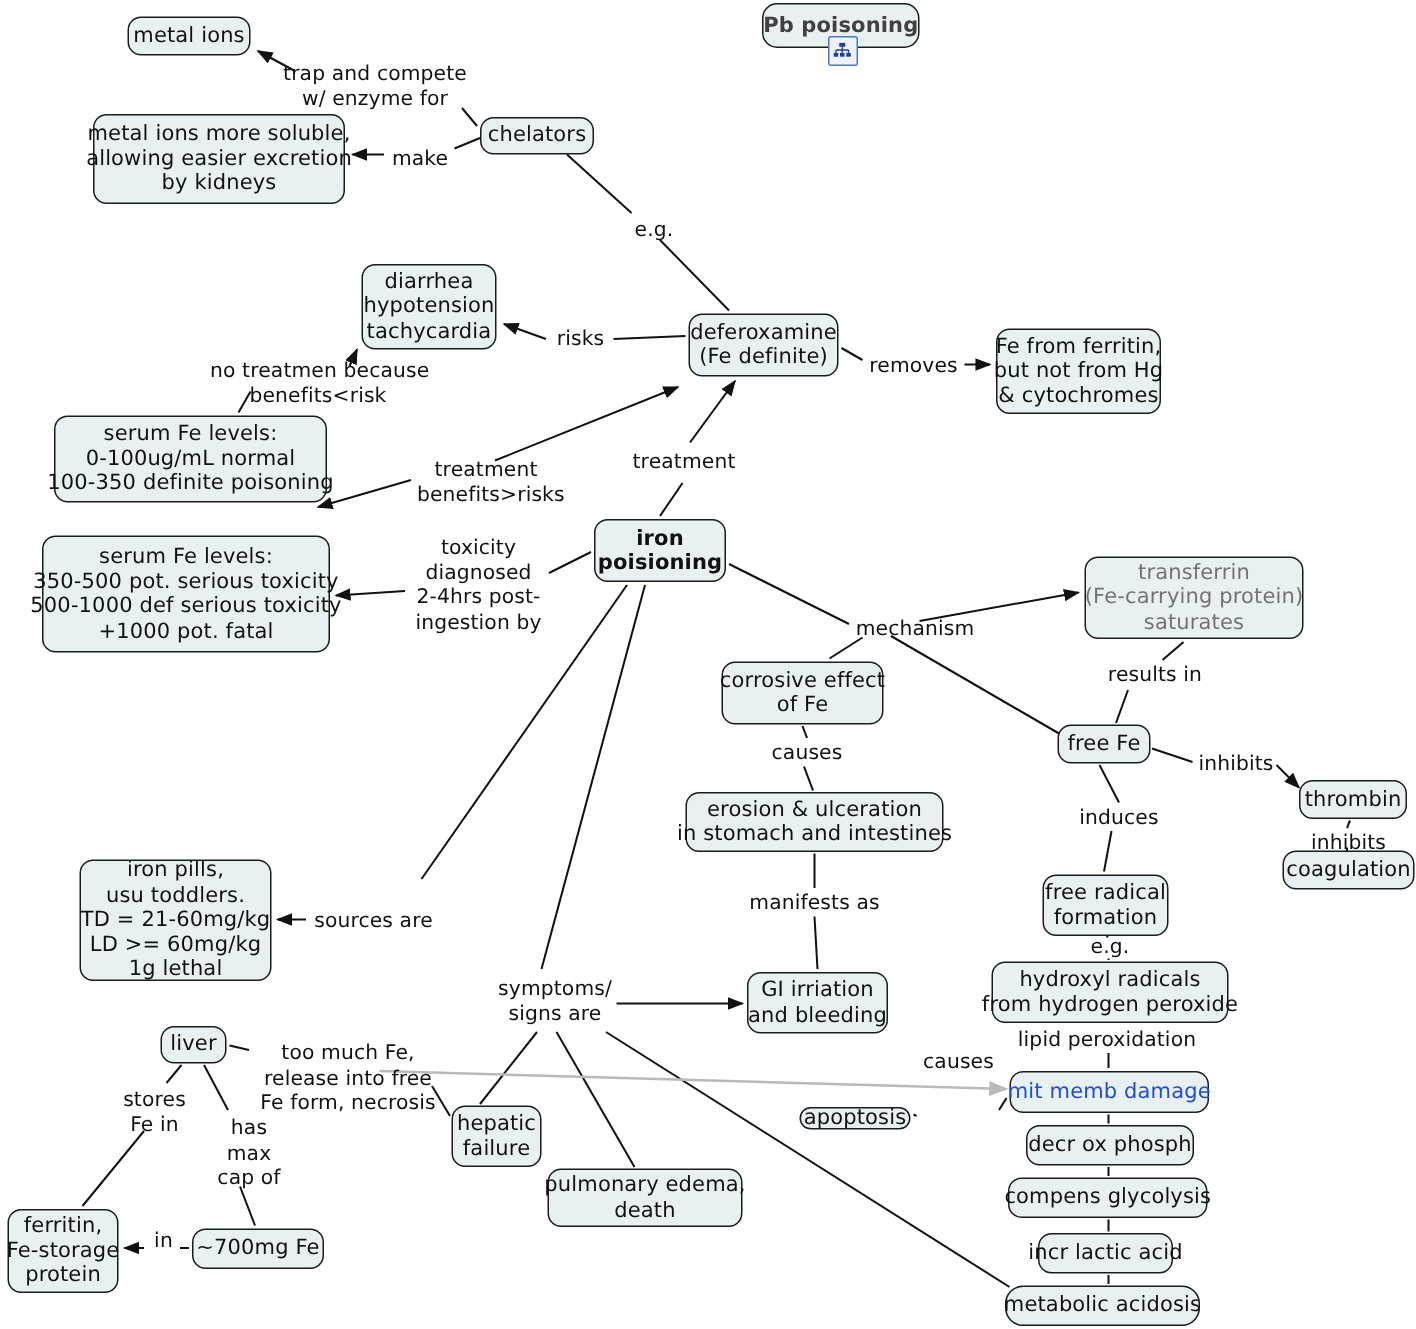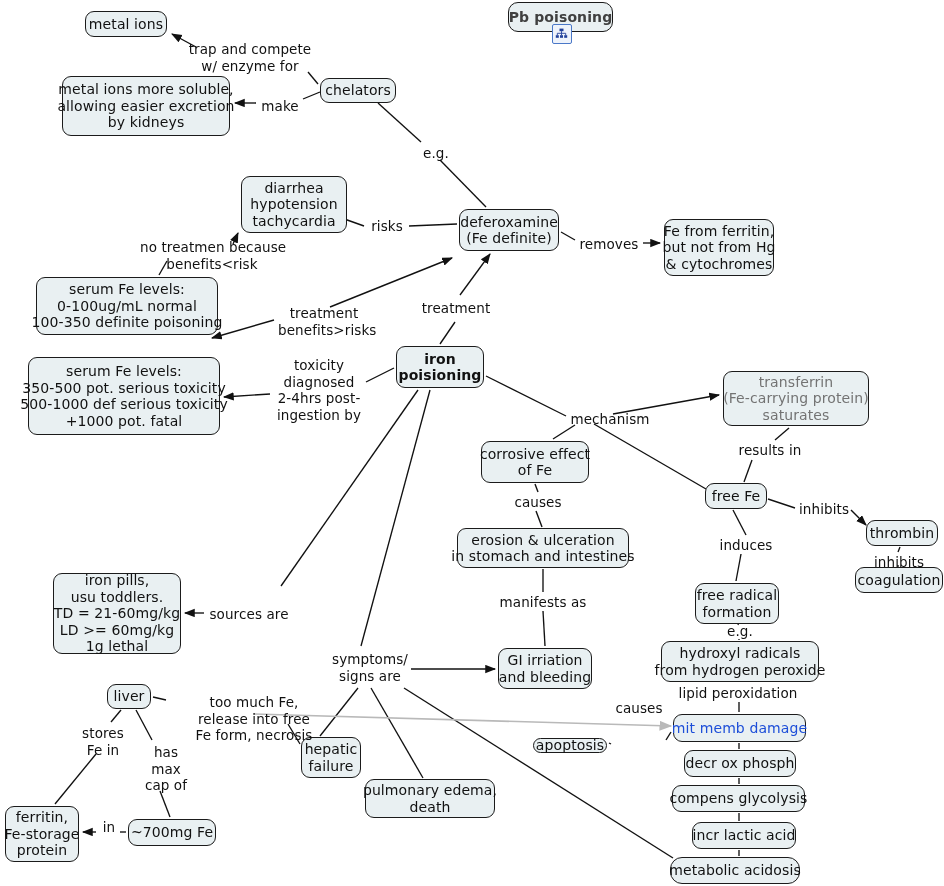--- a/index.html
+++ b/index.html
@@ -135,21 +135,21 @@
           <rect x="0.8" y="7.2" width="3" height="2.6" fill="#21409a"></rect>
           <rect x="5" y="7.2" width="3" height="2.6" fill="#21409a"></rect>
           <rect x="9.2" y="7.2" width="3" height="2.6" fill="#21409a"></rect>
         </svg>
       </div>
       <div class="node" style="left: 85px; top: 11px; width: 82px; height: 26px; background: rgb(233, 240, 242); border-color: rgb(27, 27, 27); color: rgb(17, 17, 17);">metal ions</div>
       <div class="node" style="left: 62px; top: 76px; width: 168px; height: 60px; background: rgb(233, 240, 242); border-color: rgb(27, 27, 27); color: rgb(17, 17, 17);">metal ions more soluble,
 allowing easier excretion
 by kidneys</div>
       <div class="node" style="left: 320px; top: 78px; width: 76px; height: 25px; background: rgb(233, 240, 242); border-color: rgb(27, 27, 27); color: rgb(17, 17, 17);">chelators</div>
-      <div class="node" style="left: 241px; top: 176px; width: 106px; height: 57px; background: rgb(233, 240, 242); border-color: rgb(27, 27, 27); color: rgb(17, 17, 17);">diarrhea
+      <div class="node" style="left: 241px; top: 176px; width: 90px; height: 57px; background: rgb(233, 240, 242); border-color: rgb(27, 27, 27); color: rgb(17, 17, 17);">diarrhea
 hypotension
 tachycardia</div>
       <div class="node" style="left: 459px; top: 209px; width: 100px; height: 42px; background: rgb(233, 240, 242); border-color: rgb(27, 27, 27); color: rgb(17, 17, 17);">deferoxamine
 (Fe definite)</div>
       <div class="node" style="left: 664px; top: 219px; width: 110px; height: 57px; background: rgb(233, 240, 242); border-color: rgb(27, 27, 27); color: rgb(17, 17, 17);">Fe from ferritin,
 but not from Hg
 &amp; cytochromes</div>
       <div class="node" style="left: 36px; top: 277px; width: 182px; height: 58px; background: rgb(233, 240, 242); border-color: rgb(27, 27, 27); color: rgb(17, 17, 17);">serum Fe levels:
 0-100ug/mL normal
 100-350 definite poisoning</div>
@@ -186,21 +186,21 @@
 failure</div>
       <div class="node" style="left: 533px; top: 738px; width: 74px; height: 15px; background: rgb(233, 240, 242); border-color: rgb(27, 27, 27); color: rgb(17, 17, 17);">apoptosis</div>
       <div class="node" style="left: 684px; top: 750px; width: 112px; height: 27px; background: rgb(233, 240, 242); border-color: rgb(27, 27, 27); color: rgb(17, 17, 17);">decr ox phosph</div>
       <div class="node" style="left: 365px; top: 779px; width: 130px; height: 39px; background: rgb(233, 240, 242); border-color: rgb(27, 27, 27); color: rgb(17, 17, 17);">pulmonary edema,
 death</div>
       <div class="node" style="left: 672px; top: 785px; width: 133px; height: 27px; background: rgb(233, 240, 242); border-color: rgb(27, 27, 27); color: rgb(17, 17, 17);">compens glycolysis</div>
       <div class="node" style="left: 5px; top: 806px; width: 74px; height: 56px; background: rgb(233, 240, 242); border-color: rgb(27, 27, 27); color: rgb(17, 17, 17);">ferritin,
 Fe-storage
 protein</div>
       <div class="node" style="left: 128px; top: 819px; width: 88px; height: 27px; background: rgb(233, 240, 242); border-color: rgb(27, 27, 27); color: rgb(17, 17, 17);">~700mg Fe</div>
-      <div class="node" style="left: 692px; top: 822px; width: 104px; height: 27px; background: rgb(233, 240, 242); border-color: rgb(27, 27, 27); color: rgb(17, 17, 17);">incr lactic acid</div>
+      <div class="node" style="left: 692px; top: 822px; width: 90px; height: 27px; background: rgb(233, 240, 242); border-color: rgb(27, 27, 27); color: rgb(17, 17, 17);">incr lactic acid</div>
       <div class="node" style="left: 670px; top: 857px; width: 130px; height: 27px; background: rgb(233, 240, 242); border-color: rgb(27, 27, 27); color: rgb(17, 17, 17); border-radius: 12px;">metabolic acidosis</div>
     </div>
   <div id="label-group">
       <div class="linklabel" style="left: 185px; top: 41px; width: 130px; text-align: center; color: rgb(17, 17, 17);">trap and compete
 w/ enzyme for</div>
       <div class="linklabel" style="left: 259px; top: 98px; width: 42px; text-align: center; color: rgb(17, 17, 17);">make</div>
       <div class="linklabel" style="left: 420px; top: 145px; width: 32px; text-align: center; color: rgb(17, 17, 17);">e.g.</div>
       <div class="linklabel" style="left: 368px; top: 218px; width: 38px; text-align: center; color: rgb(17, 17, 17);">risks</div>
       <div class="linklabel" style="left: 578px; top: 236px; width: 62px; text-align: center; color: rgb(17, 17, 17);">removes</div>
       <div class="linklabel" style="left: 140px; top: 239px; width: 144px; text-align: center; color: rgb(17, 17, 17);">no treatmen because
@@ -217,21 +217,21 @@
       <div class="linklabel" style="left: 512px; top: 494px; width: 52px; text-align: center; color: rgb(17, 17, 17);">causes</div>
       <div class="linklabel" style="left: 798px; top: 501px; width: 52px; text-align: center; color: rgb(17, 17, 17);">inhibits</div>
       <div class="linklabel" style="left: 718px; top: 537px; width: 56px; text-align: center; color: rgb(17, 17, 17);">induces</div>
       <div class="linklabel" style="left: 873px; top: 554px; width: 52px; text-align: center; color: rgb(17, 17, 17);">inhibits</div>
       <div class="linklabel" style="left: 497px; top: 594px; width: 92px; text-align: center; color: rgb(17, 17, 17);">manifests as</div>
       <div class="linklabel" style="left: 208px; top: 606px; width: 82px; text-align: center; color: rgb(17, 17, 17);">sources are</div>
       <div class="linklabel" style="left: 724px; top: 623px; width: 32px; text-align: center; color: rgb(17, 17, 17);">e.g.</div>
       <div class="linklabel" style="left: 331px; top: 651px; width: 78px; text-align: center; color: rgb(17, 17, 17);">symptoms/
 signs are</div>
       <div class="linklabel" style="left: 677px; top: 685px; width: 122px; text-align: center; color: rgb(17, 17, 17);">lipid peroxidation</div>
-      <div class="linklabel" style="left: 173px; top: 694px; width: 118px; text-align: center; color: rgb(17, 17, 17); margin-left: 22px;">too much Fe,
+      <div class="linklabel" style="left: 173px; top: 694px; width: 118px; text-align: center; color: rgb(17, 17, 17);">too much Fe,
 release into free
 Fe form, necrosis</div>
       <div class="linklabel" style="left: 613px; top: 700px; width: 52px; text-align: center; color: rgb(17, 17, 17);">causes</div>
       <div class="linklabel" style="left: 80px; top: 725px; width: 46px; text-align: center; color: rgb(17, 17, 17);">stores
 Fe in</div>
       <div class="linklabel" style="left: 143px; top: 744px; width: 46px; text-align: center; color: rgb(17, 17, 17);">has
 max
 cap of</div>
       <div class="linklabel" style="left: 100px; top: 819px; width: 18px; text-align: center; color: rgb(17, 17, 17);">in</div>
     </div>

